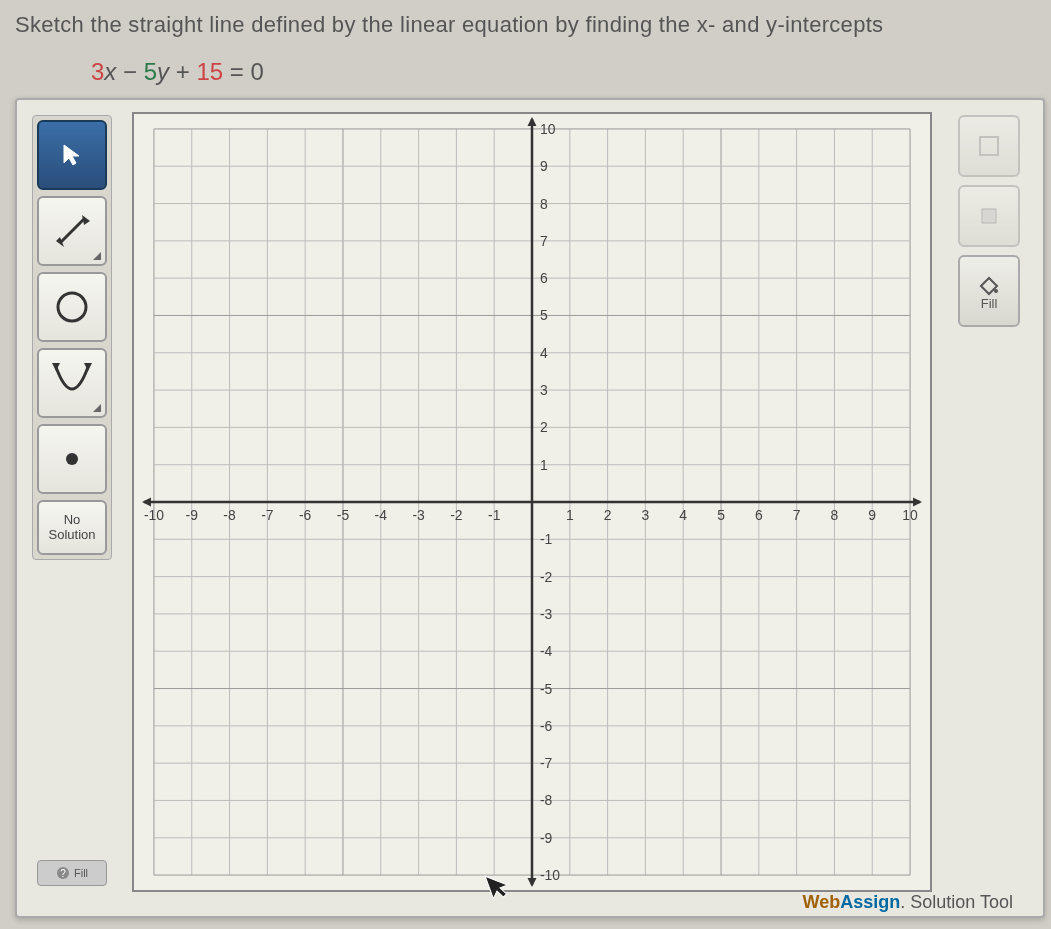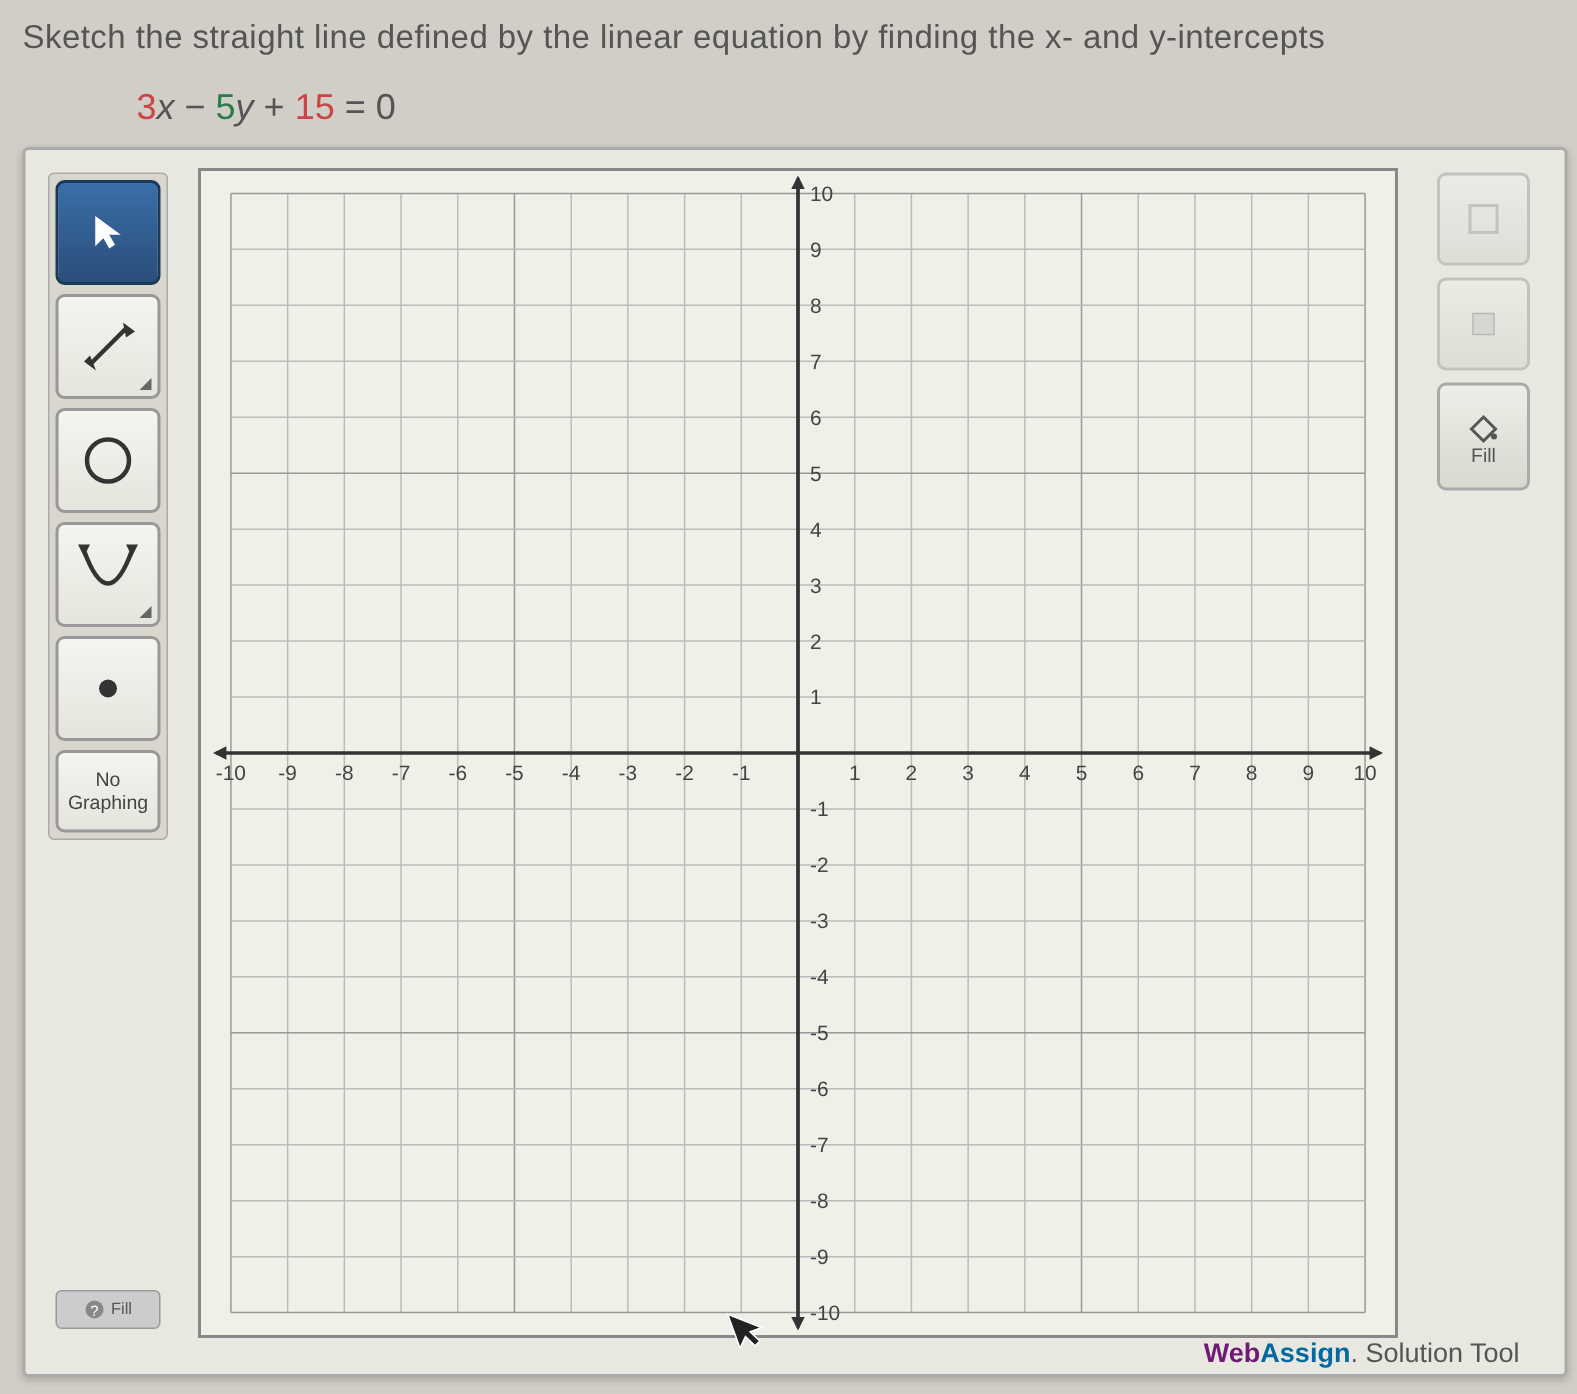--- a/index.html
+++ b/index.html
@@ -141,21 +141,21 @@
   }
 
   
   .footer {
     position: absolute;
     bottom: 3px;
     right: 30px;
     font-size: 18px;
     color: #555;
   }
-  .footer .wa-web { color: #701a75; font-weight:bold; }
+  .footer .wa-web { color: #a16207; font-weight:bold; }
   .footer .wa-assign { color: #0369a1; font-weight:bold; }
   .help-btn {
     position:absolute;
     bottom:30px;
     left:20px;
     width:70px;
     height:26px;
     background:#ccc;
     border:1px solid #999;
     border-radius:4px;
@@ -213,21 +213,21 @@
         </svg>
         <div class="corner-mark"></div>
       </div>
       <div class="tool-btn">
         <svg width="20" height="20">
           <circle cx="10" cy="10" r="6" fill="#333"></circle>
         </svg>
       </div>
       <div class="tool-btn nosol">
         <span>No</span>
-        <span>Graphing</span>
+        <span>Solution</span>
       </div>
     </div>
 
     <div class="graph-area">
       <svg class="graph-svg" viewBox="0 0 800 780">
         <g id="grid-group">
             <line x1="20" x2="20" y1="765" y2="15" class="grid-line"></line>
             <line x1="58" x2="58" y1="765" y2="15" class="grid-line minor"></line>
             <line x1="96" x2="96" y1="765" y2="15" class="grid-line minor"></line>
             <line x1="134" x2="134" y1="765" y2="15" class="grid-line minor"></line>

